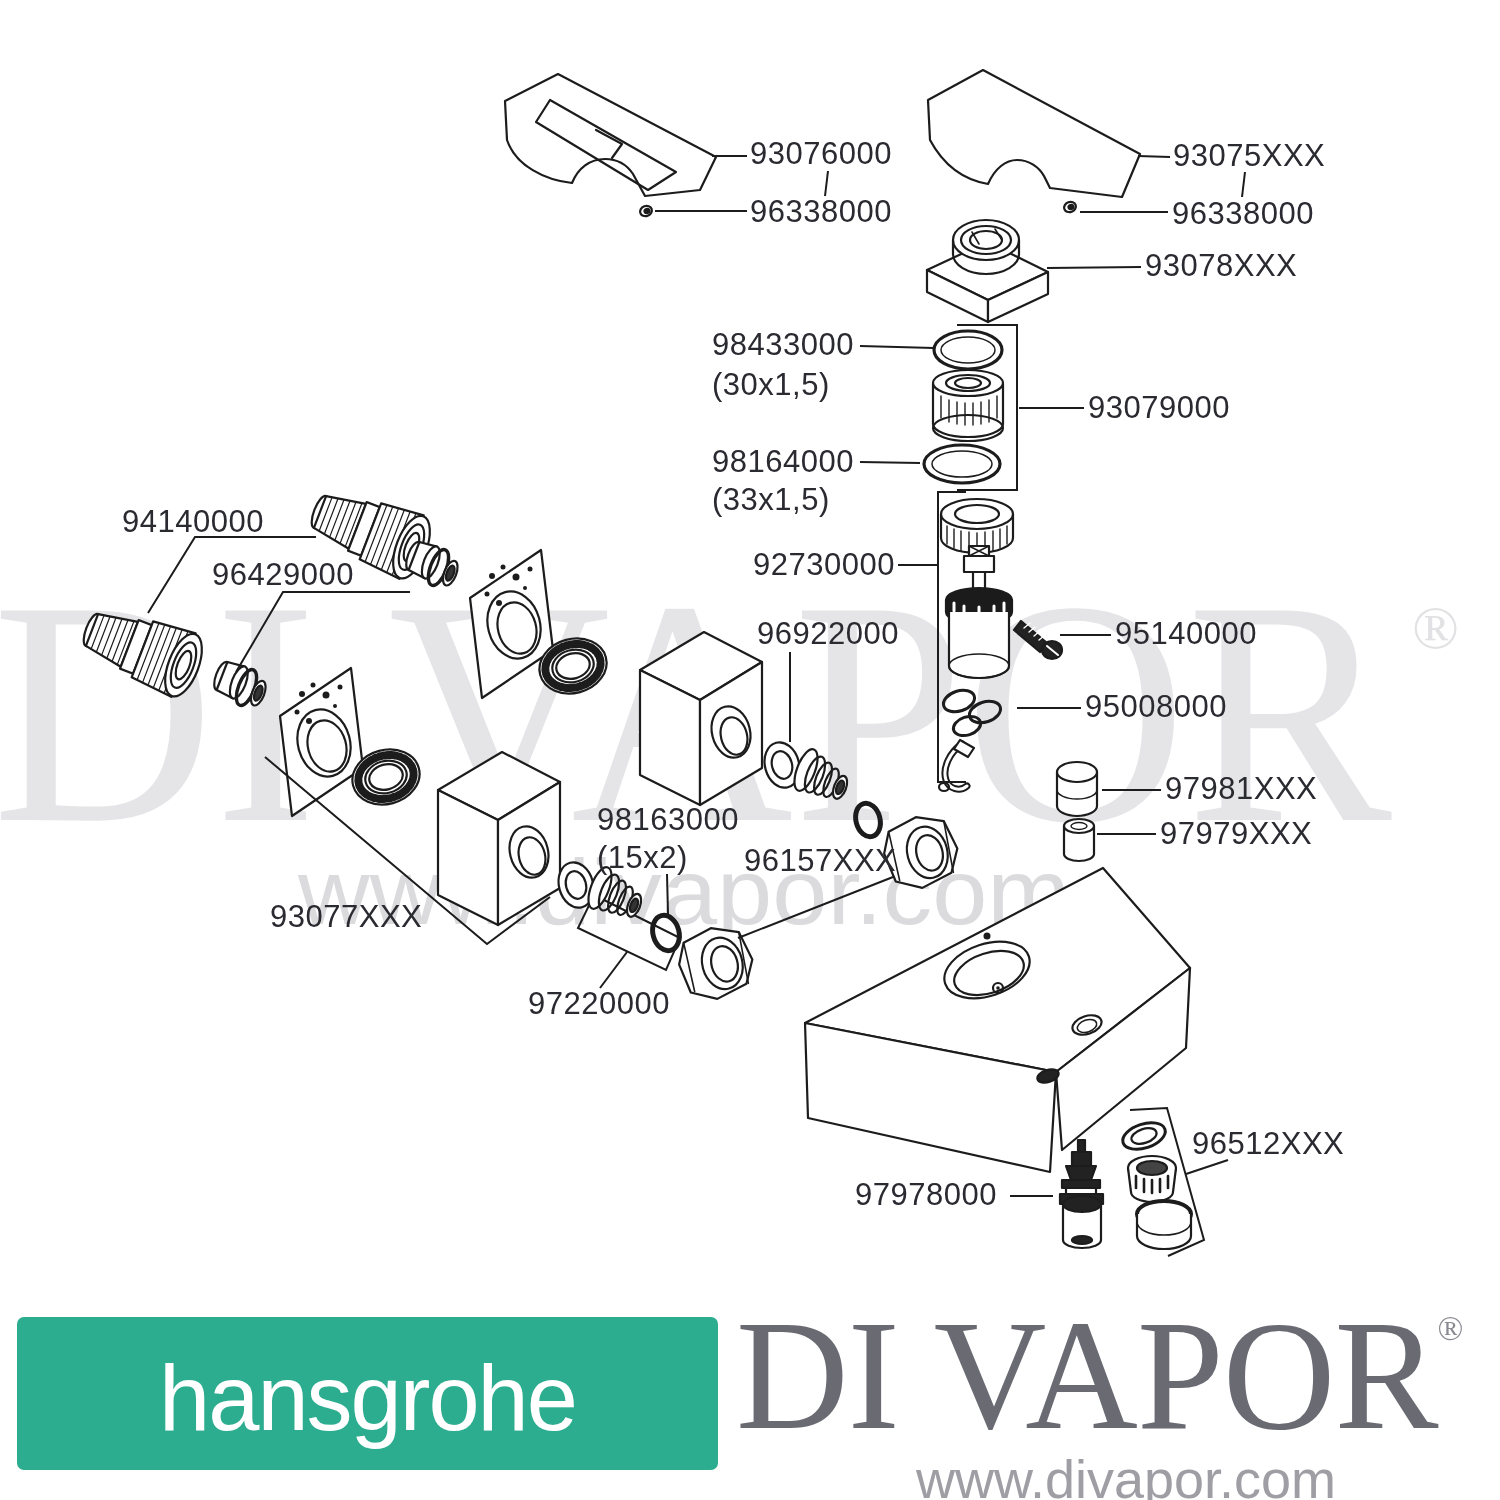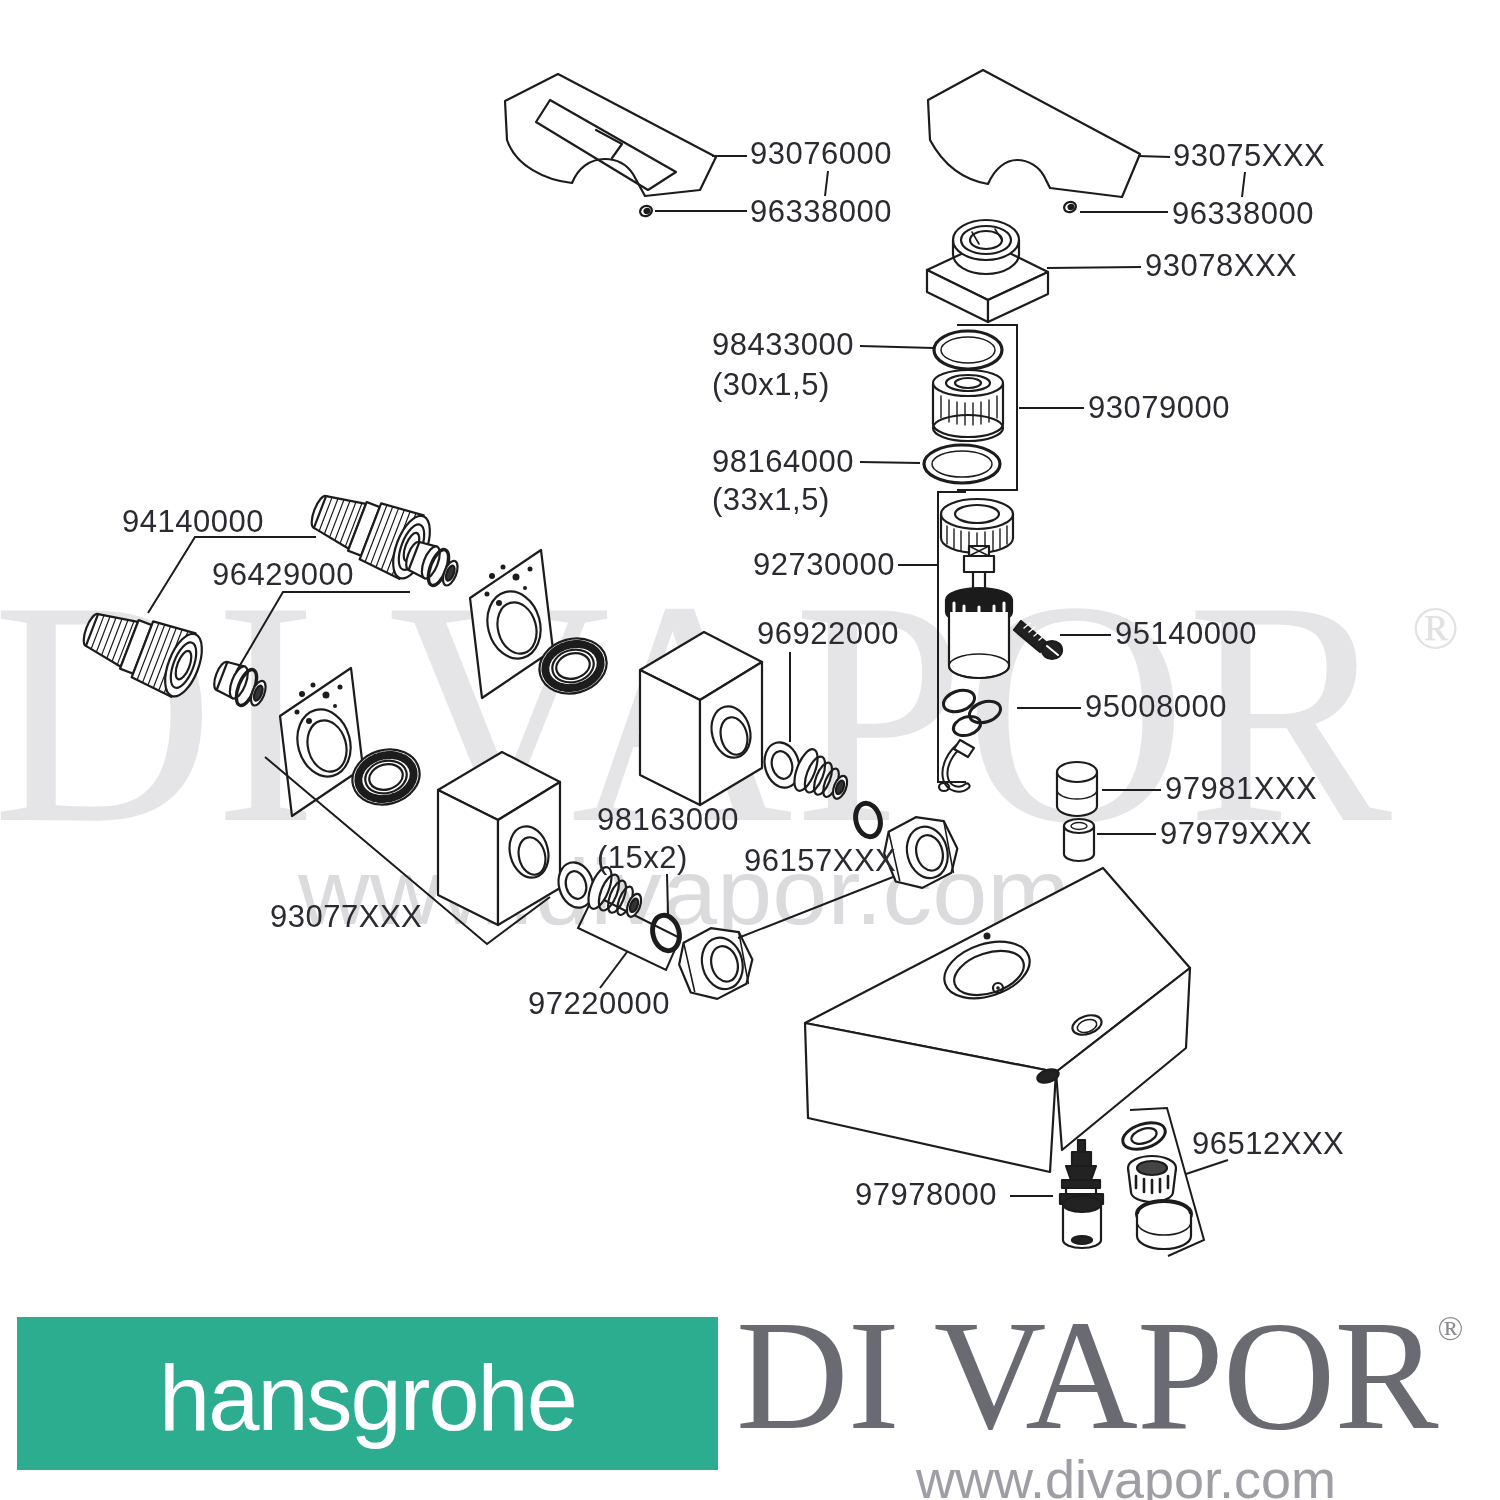--- a/index.html
+++ b/index.html
@@ -5,21 +5,21 @@
   html,body{margin:0;padding:0;background:#ffffff;}
   #stage{position:relative;width:1500px;height:1500px;background:#fff;overflow:hidden;
          font-family:"Liberation Sans",sans-serif;}
   svg text{user-select:none;}
   .lbl{font:400 31px "Liberation Sans",sans-serif;letter-spacing:.5px;fill:#2a2a31;}
   .wm-big{font:400 320px "Liberation Serif",serif;fill:#e5e5e8;}
   .wm-reg{font:400 62px "Liberation Serif",serif;fill:#e2e2e5;}
   .wm-url{font:300 92px "Liberation Sans",sans-serif;fill:#dbdbde;}
   #footer{position:absolute;left:0;top:1300px;width:1500px;height:200px;background:#fff;}
   #hg-box{position:absolute;left:17px;top:17px;width:701px;height:153px;
-          display:flex;align-items:center;justify-content:center;}
+          display:flex;align-items:center;justify-content:center;border-radius:7px;}
   #hg-box span{color:#fff;font:400 92px "Liberation Sans",sans-serif;letter-spacing:-2px;padding-top:10px;}
   #dv-logo{position:absolute;left:736px;top:-2px;width:748px;text-align:left;
            font:400 156px "Liberation Serif",serif;color:#6a6a73;letter-spacing:-1px;line-height:1;}
   #dv-logo sup{font-size:34px;vertical-align:88px;color:#8a8a92;letter-spacing:0;}
   #dv-url{position:absolute;left:752px;top:148px;width:748px;text-align:center;
           font:400 54px "Liberation Sans",sans-serif;color:#9e9ea4;}
 </style>
 </head>
 <body>
 

